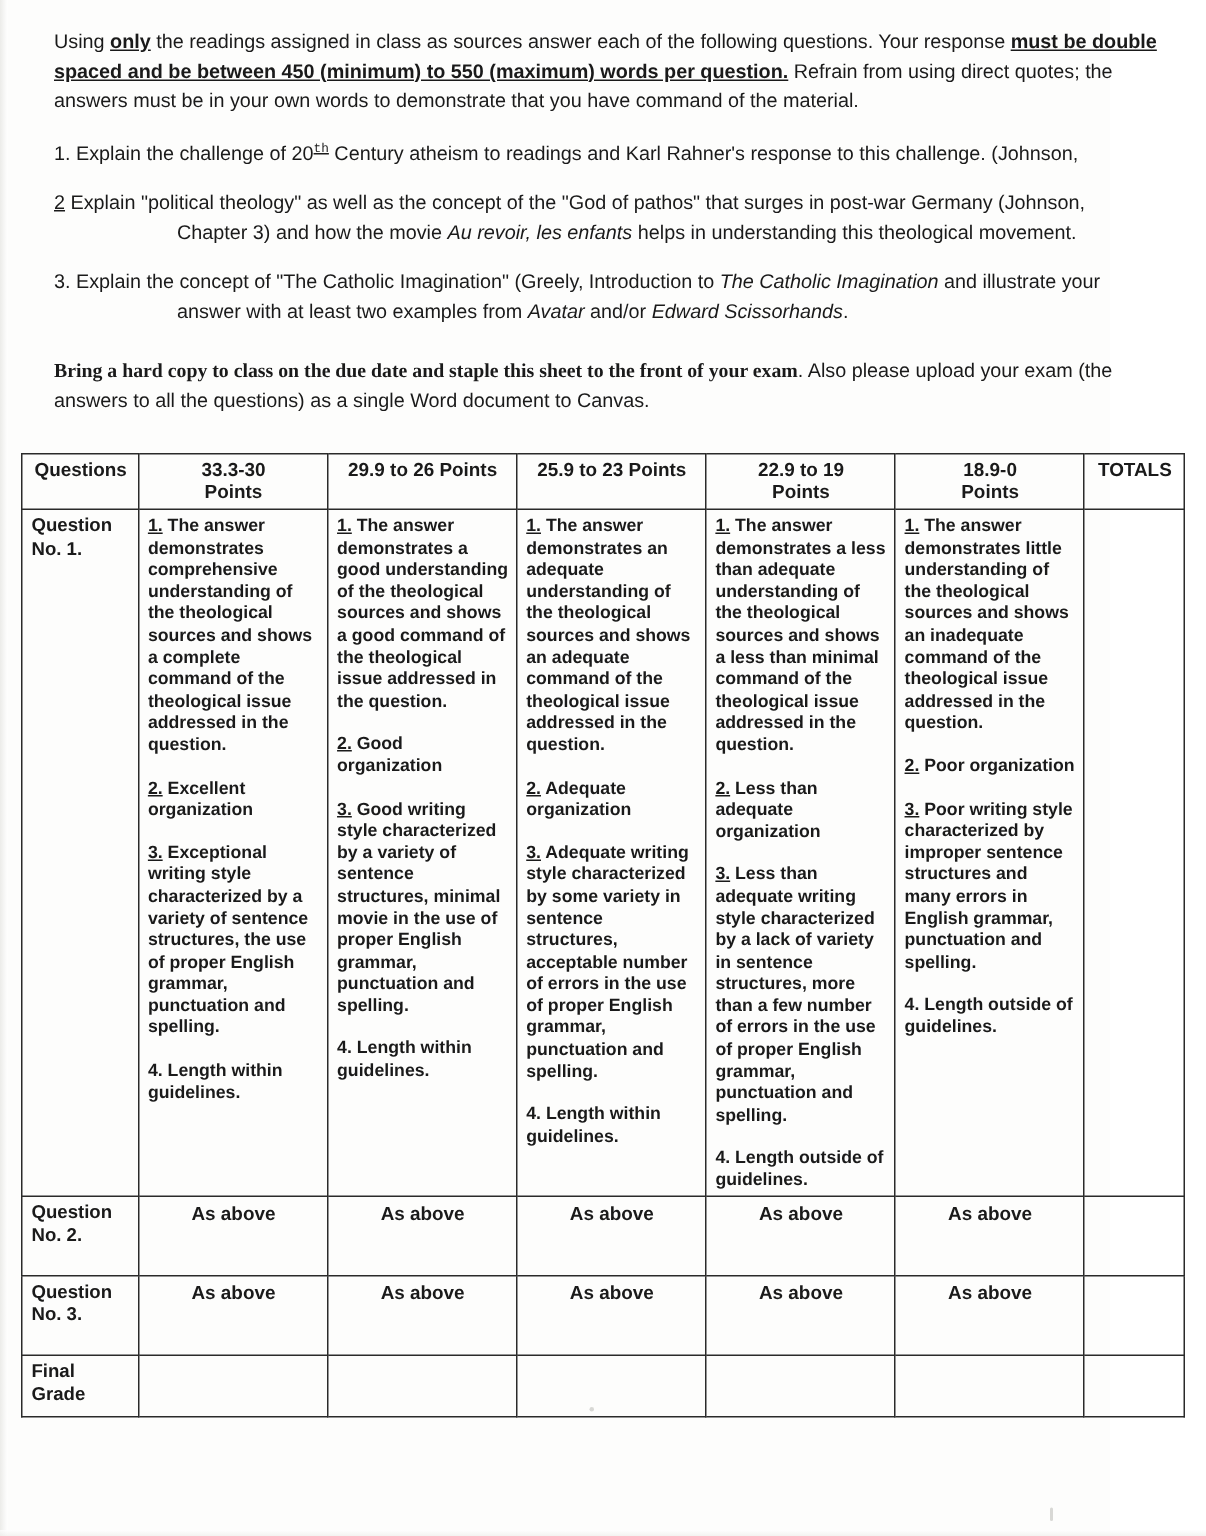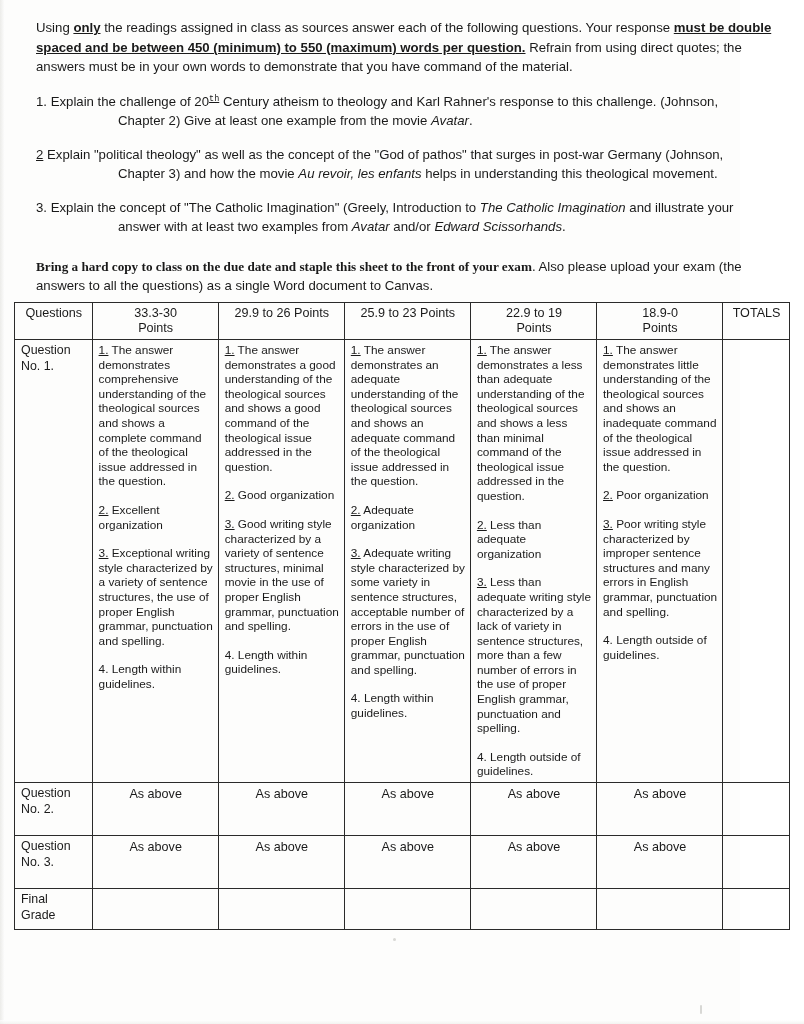--- a/index.html
+++ b/index.html
@@ -60,21 +60,21 @@
     left: 14px;
     top: 302px;
     width: 776px;
     border-collapse: collapse;
     table-layout: fixed;
   }
   table.rubric td, table.rubric th {
     border: 1px solid #2a2a2a;
     vertical-align: top;
     padding: 3px 5px 3px 6px;
-    font-weight: normal;
+    font-weight: bold;
   }
   thead td {
     text-align: center;
     font-size: 12.6px;
     line-height: 15px;
     padding-top: 4px;
     padding-bottom: 4px;
     vertical-align: top;
   }
   .col-q      { width: 72px; }
@@ -152,21 +152,21 @@
   <div class="edge-left"></div>
   <div class="edge-bottom"></div>
   <div class="speck" style="left:700px; top:1005px; width:2px; height:9px; border-radius:1px;"></div>
   <div class="speck" style="left:393px; top:938px; width:3px; height:3px;"></div>
 
   <div class="intro">
     <p class="para"><span>Using </span><span class="ub">only</span><span> the readings assigned in class as sources answer each of the following questions.  Your response </span><span class="ub">must be double spaced and be between 450 (minimum) to 550 (maximum) words per question.</span><span> Refrain from using direct quotes; the answers must be in your own words to demonstrate that you have command of the material.</span></p>
 
     <div style="height:8px"></div>
 
-    <p class="qitem"><span>1.</span> <span>Explain the challenge of 20</span><sup>th</sup><span> Century atheism to theology and Karl Rahner's response to this challenge. (Johnson,</span><span class="qitem-line2"><span>Chapter 2) Give at least one example from the movie </span><span class="i">Avatar</span><span>.</span></span></p>
+    <p class="qitem"><span>1.</span> <span>Explain the challenge of 20</span><sup>th</sup><span> Century atheism to readings and Karl Rahner's response to this challenge. (Johnson,</span></p>
 
     <div style="height:8px"></div>
 
     <p class="qitem"><span class="u">2</span> <span>Explain "political theology" as well as the concept of the "God of pathos" that surges in post-war Germany (Johnson,</span><span class="qitem-line2"><span>Chapter 3) and how the movie </span><span class="i">Au revoir, les enfants</span><span> helps in understanding this theological movement.</span></span></p>
 
     <div style="height:8px"></div>
 
     <p class="qitem"><span>3.</span> <span>Explain the concept of "The Catholic Imagination" (Greely, Introduction to </span><span class="i">The Catholic Imagination</span><span> and illustrate your</span><span class="qitem-line2"><span>answer with at least two examples from </span><span class="i">Avatar</span><span> and/or </span><span class="i">Edward Scissorhands</span><span>.</span></span></p>
 
     <div style="height:14px"></div>

